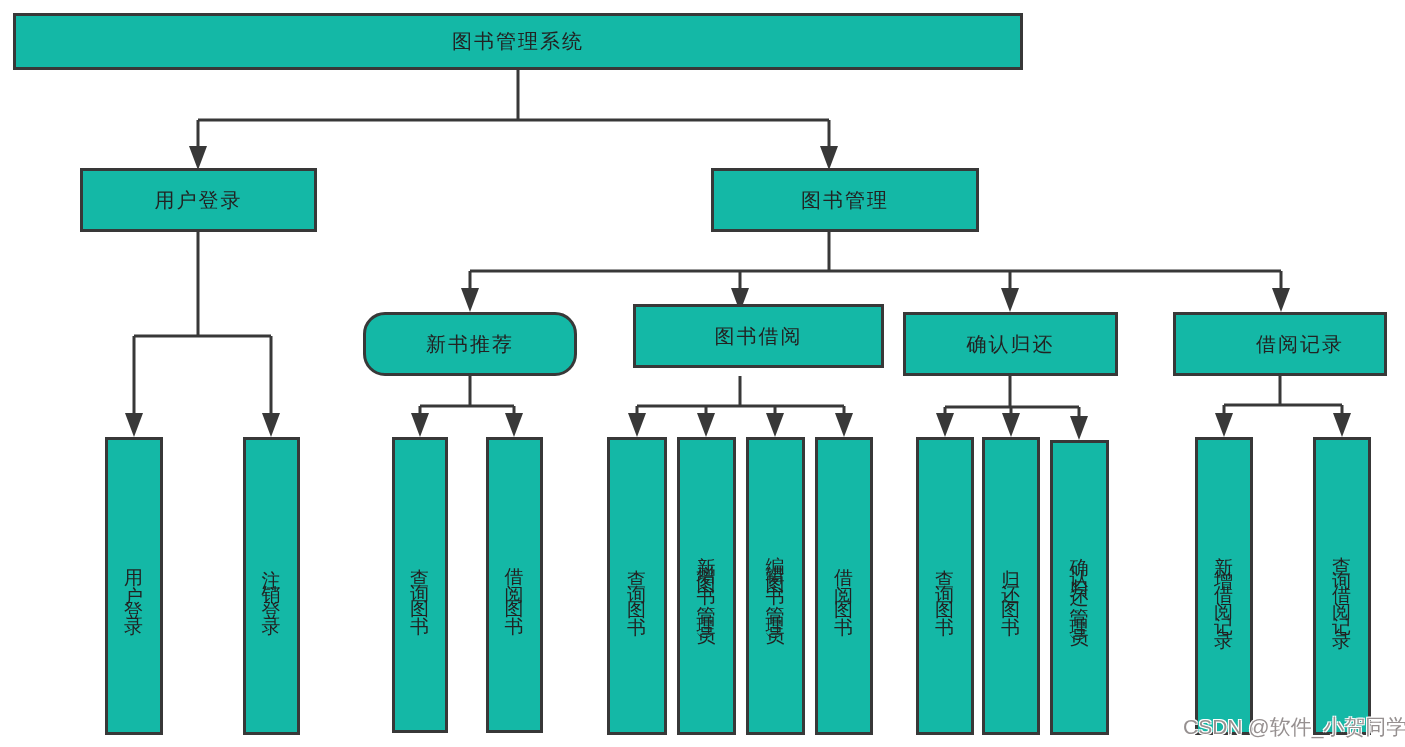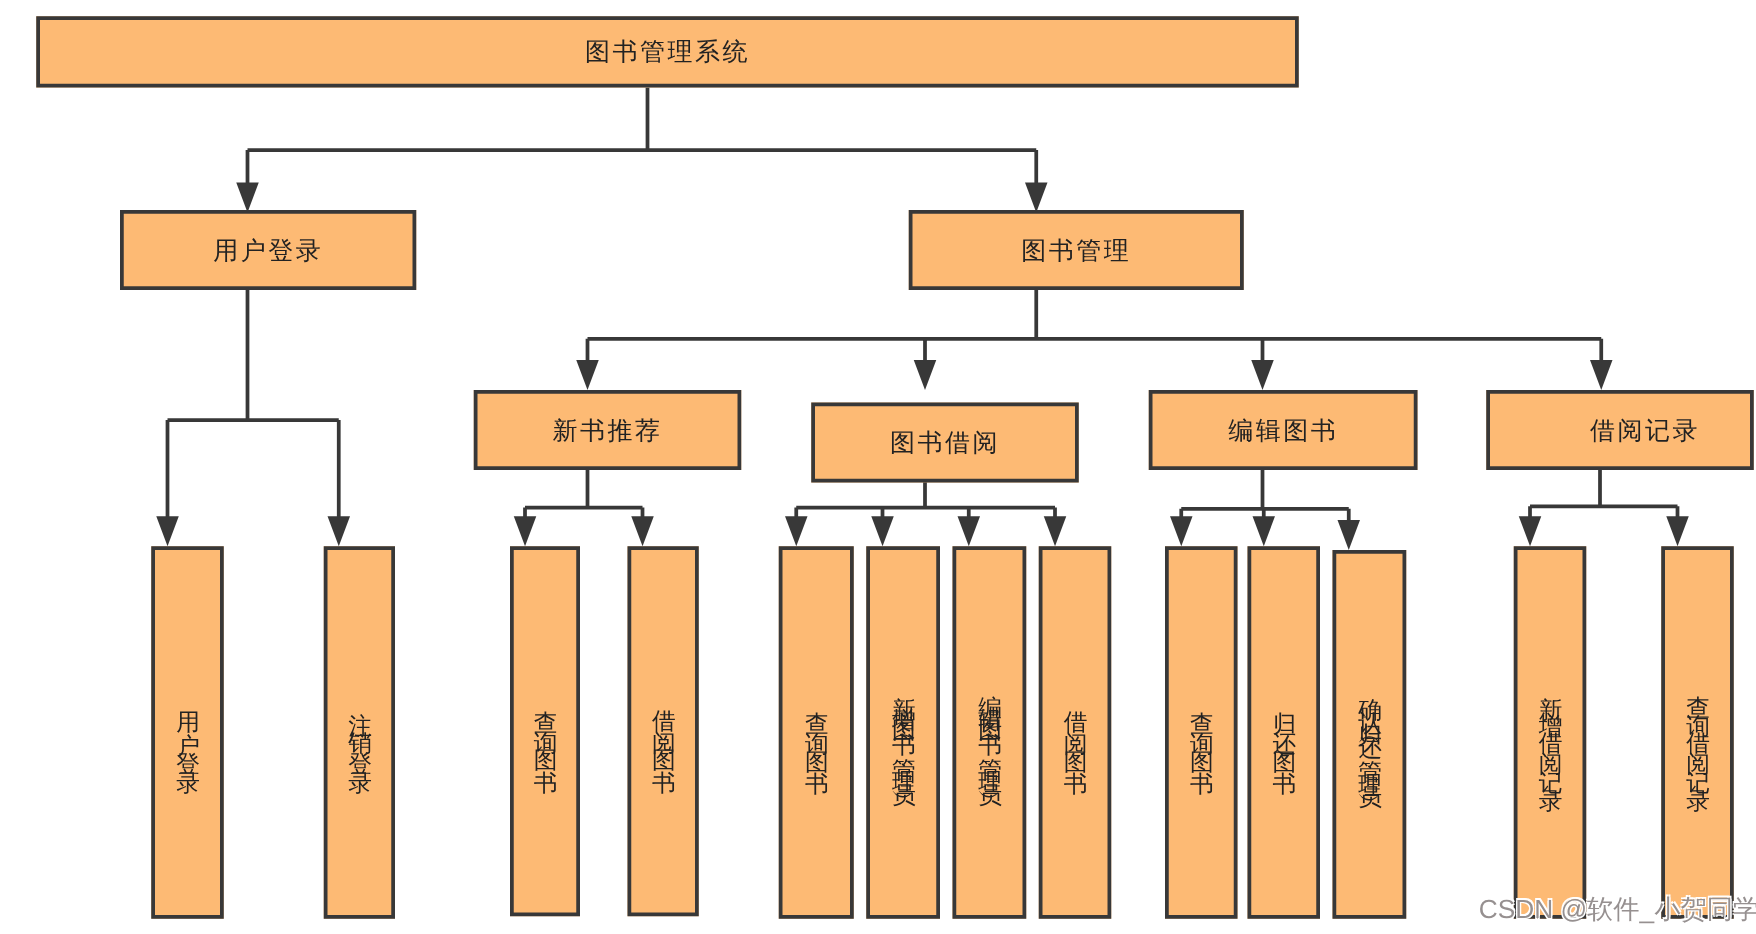--- a/index.html
+++ b/index.html
@@ -2,24 +2,23 @@
 <html><head>
 <meta charset="utf-8">
 <style>
   html,body{margin:0;padding:0;background:#ffffff;}
   #stage{
     position:relative;width:1405px;height:747px;background:#ffffff;overflow:hidden;
     font-family:"Liberation Sans","DejaVu Sans",sans-serif;color:#222;
   }
   #connectors{position:absolute;left:0;top:0;z-index:1;}
   .node{
-    position:absolute;box-sizing:border-box;background:#fdba74;
+    position:absolute;box-sizing:border-box;background:#14b8a6;
     border:3px solid #383838;display:flex;align-items:center;justify-content:center;
     z-index:2;
-    margin-left:16px;
   }
   .hbox{font-size:20px;letter-spacing:2px;white-space:nowrap;}
   .vbox{
     font-size:19px;
     writing-mode:vertical-rl;text-orientation:mixed;
     display:flex;align-items:center;justify-content:center;
     white-space:nowrap;line-height:1;
   }
   .ls4{letter-spacing:16px;}
   .ls6{letter-spacing:15px;}
@@ -72,28 +71,28 @@
     <span>图书管理系统</span>
   </div>
 
   <div class="node hbox" style="left:80px;top:168px;width:237px;height:64px;">
     <span>用户登录</span>
   </div>
   <div class="node hbox" style="left:711px;top:168px;width:268px;height:64px;">
     <span>图书管理</span>
   </div>
 
-  <div class="node hbox" style="left:363px;top:312px;width:214px;height:64px;">
+  <div class="node hbox" style="left:363px;top:312px;width:214px;height:64px;border-radius:22px;">
     <span>新书推荐</span>
   </div>
-  <div class="node hbox" style="left:633px;top:322px;width:214px;height:64px;text-align:right;">
+  <div class="node hbox" style="left:633px;top:304px;width:251px;height:64px;text-align:right;">
     <span>图书借阅</span>
   </div>
   <div class="node hbox" style="left:903px;top:312px;width:215px;height:64px;">
-    <span>编辑图书</span>
+    <span>确认归还</span>
   </div>
   <div class="node hbox" style="left:1173px;top:312px;width:214px;height:64px;padding-left:40px;">
     <span>借阅记录</span>
   </div>
 
   <div class="node vbox ls4" style="left:105px;top:437px;width:58px;height:298px;">
     <span>用户登录</span>
   </div>
   <div class="node vbox ls4" style="left:243px;top:437px;width:57px;height:298px;">
     <span>注销登录</span>

